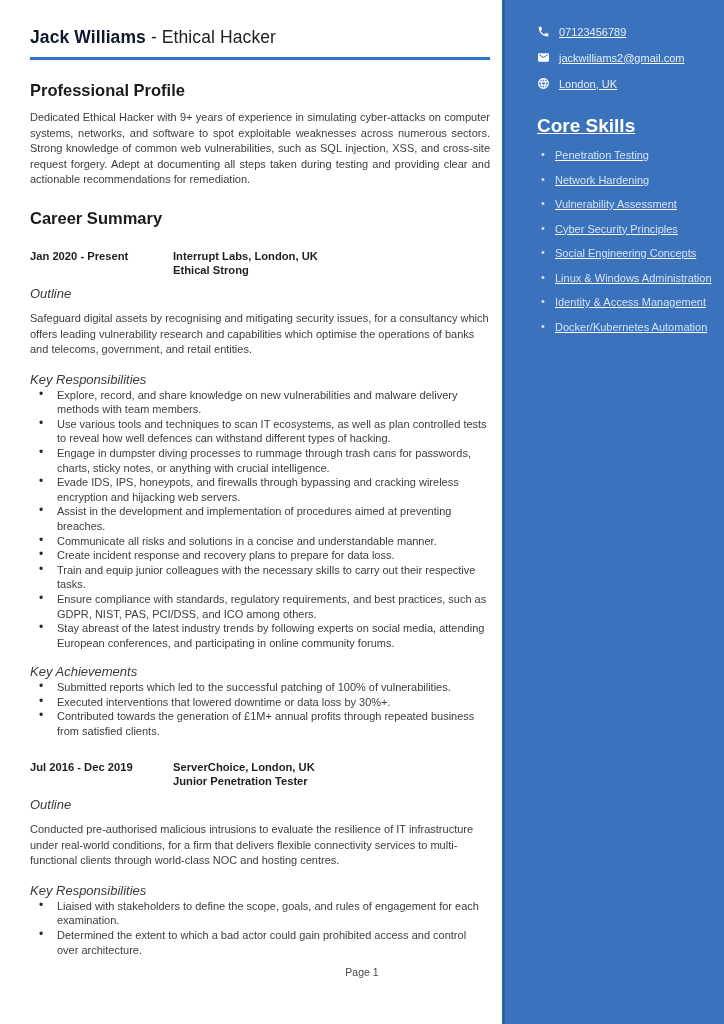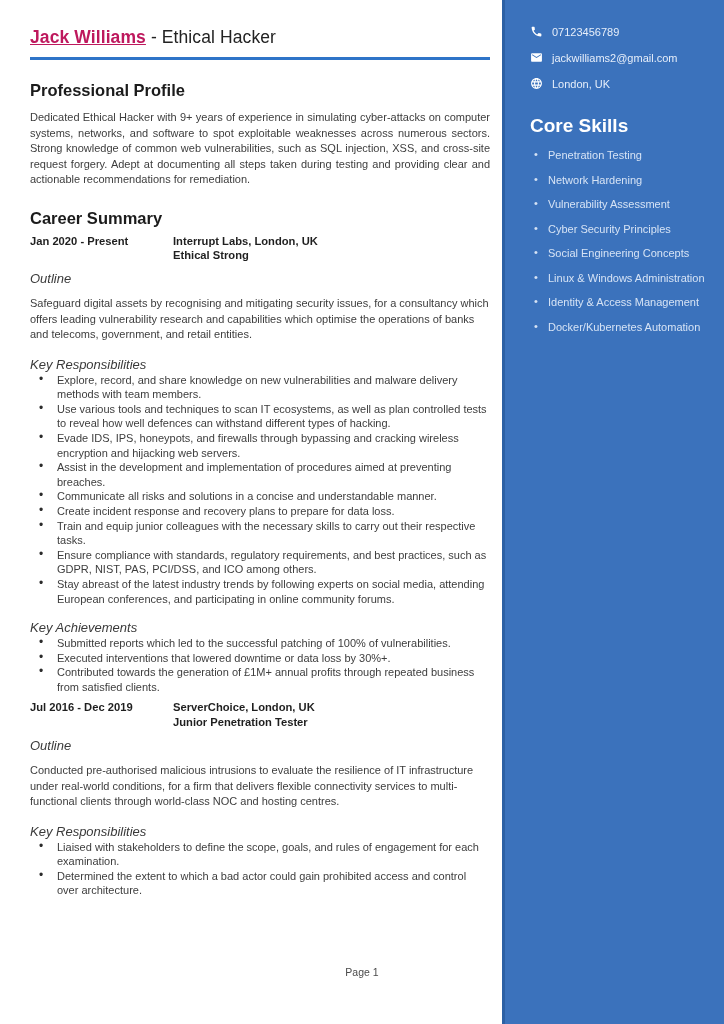--- a/index.html
+++ b/index.html
@@ -16,37 +16,37 @@
   
   .main {
     position:absolute; left:30px; top:0; width:460px;
   }
   h1.title {
     margin:27px 0 0 0;
     font-size:17.5px; line-height:20px;
     font-weight:normal; color:#222;
     letter-spacing:0.1px;
   }
-  h1.title .name { font-weight:bold; color:#be185d;text-decoration:underline; }
+  h1.title .name { font-weight:bold; color:#0f172a; }
   .rule { height:3px; background:#2e74c8; margin-top:10px; }
 
   h2.section {
     margin:21px 0 0 0;
     font-size:16.5px; line-height:19px;
     font-weight:bold; color:#1b1b1b;
   }
   p.body {
     margin:10px 0 0 0;
     font-size:11px; line-height:15.5px;
     color:#3d3d3d;
   }
   p.justify { text-align:justify; }
 
   .job-head {
-    display:flex; margin-top:6px;
+    display:flex; margin-top:21px;
     font-size:11.2px; line-height:14.8px;
     font-weight:bold; color:#1f1f1f;
   }
   .job-dates { width:143px; flex:0 0 143px; }
   .job-co { flex:1; }
 
   .label {
     margin-top:9px;
     font-size:13px; line-height:14px;
     font-style:italic; color:#3a3a3a;
@@ -67,22 +67,23 @@
     position:absolute; left:0; top:966px; width:724px;
     text-align:center; font-size:10.5px; color:#4a4a4a;
   }
 
   
   .sidebar {
     position:absolute; left:502px; top:0; bottom:0; right:0;
     background:#3b72bc;
     border-left:3px solid #2c60a4;
     box-sizing:border-box;
-    padding:25px 12px 0 25px;
+    padding:25px 12px 0 32px;
     color:#ffffff;
+    text-decoration:underline;
   }
   ul.contact { list-style:none; margin:0; padding:0; }
   ul.contact li {
     display:flex; align-items:center;
     margin-bottom:13px;
     font-size:11px; line-height:12px; color:#e6eefa;
   }
   ul.contact .cicon { width:13px; height:13px; margin-right:9px; flex:0 0 13px; }
   ul.contact svg { display:block; width:13px; height:13px; fill:#ffffff; }
 
@@ -123,20 +124,21 @@
         <div>Interrupt Labs, London, UK</div>
         <div>Ethical Strong</div>
       </div>
     </div>
     <div class="label">Outline</div>
     <p class="body">Safeguard digital assets by recognising and mitigating security issues, for a consultancy which offers leading vulnerability research and capabilities which optimise the operations of banks and telecoms, government, and retail entities.</p>
     <div class="label gap-md">Key Responsibilities</div>
     <ul class="bullets">
         <li>Explore, record, and share knowledge on new vulnerabilities and malware delivery methods with team members.</li>
         <li>Use various tools and techniques to scan IT ecosystems, as well as plan controlled tests to reveal how well defences can withstand different types of hacking.</li>
+        <li>Engage in dumpster diving processes to rummage through trash cans for passwords, charts, sticky notes, or anything with crucial intelligence.</li>
         <li>Evade IDS, IPS, honeypots, and firewalls through bypassing and cracking wireless encryption and hijacking web servers.</li>
         <li>Assist in the development and implementation of procedures aimed at preventing breaches.</li>
         <li>Communicate all risks and solutions in a concise and understandable manner.</li>
         <li>Create incident response and recovery plans to prepare for data loss.</li>
         <li>Train and equip junior colleagues with the necessary skills to carry out their respective tasks.</li>
         <li>Ensure compliance with standards, regulatory requirements, and best practices, such as GDPR, NIST, PAS, PCI/DSS, and ICO among others.</li>
         <li>Stay abreast of the latest industry trends by following experts on social media, attending European conferences, and participating in online community forums.</li>
       </ul>
     <div class="label gap-md">Key Achievements</div>
     <ul class="bullets">

